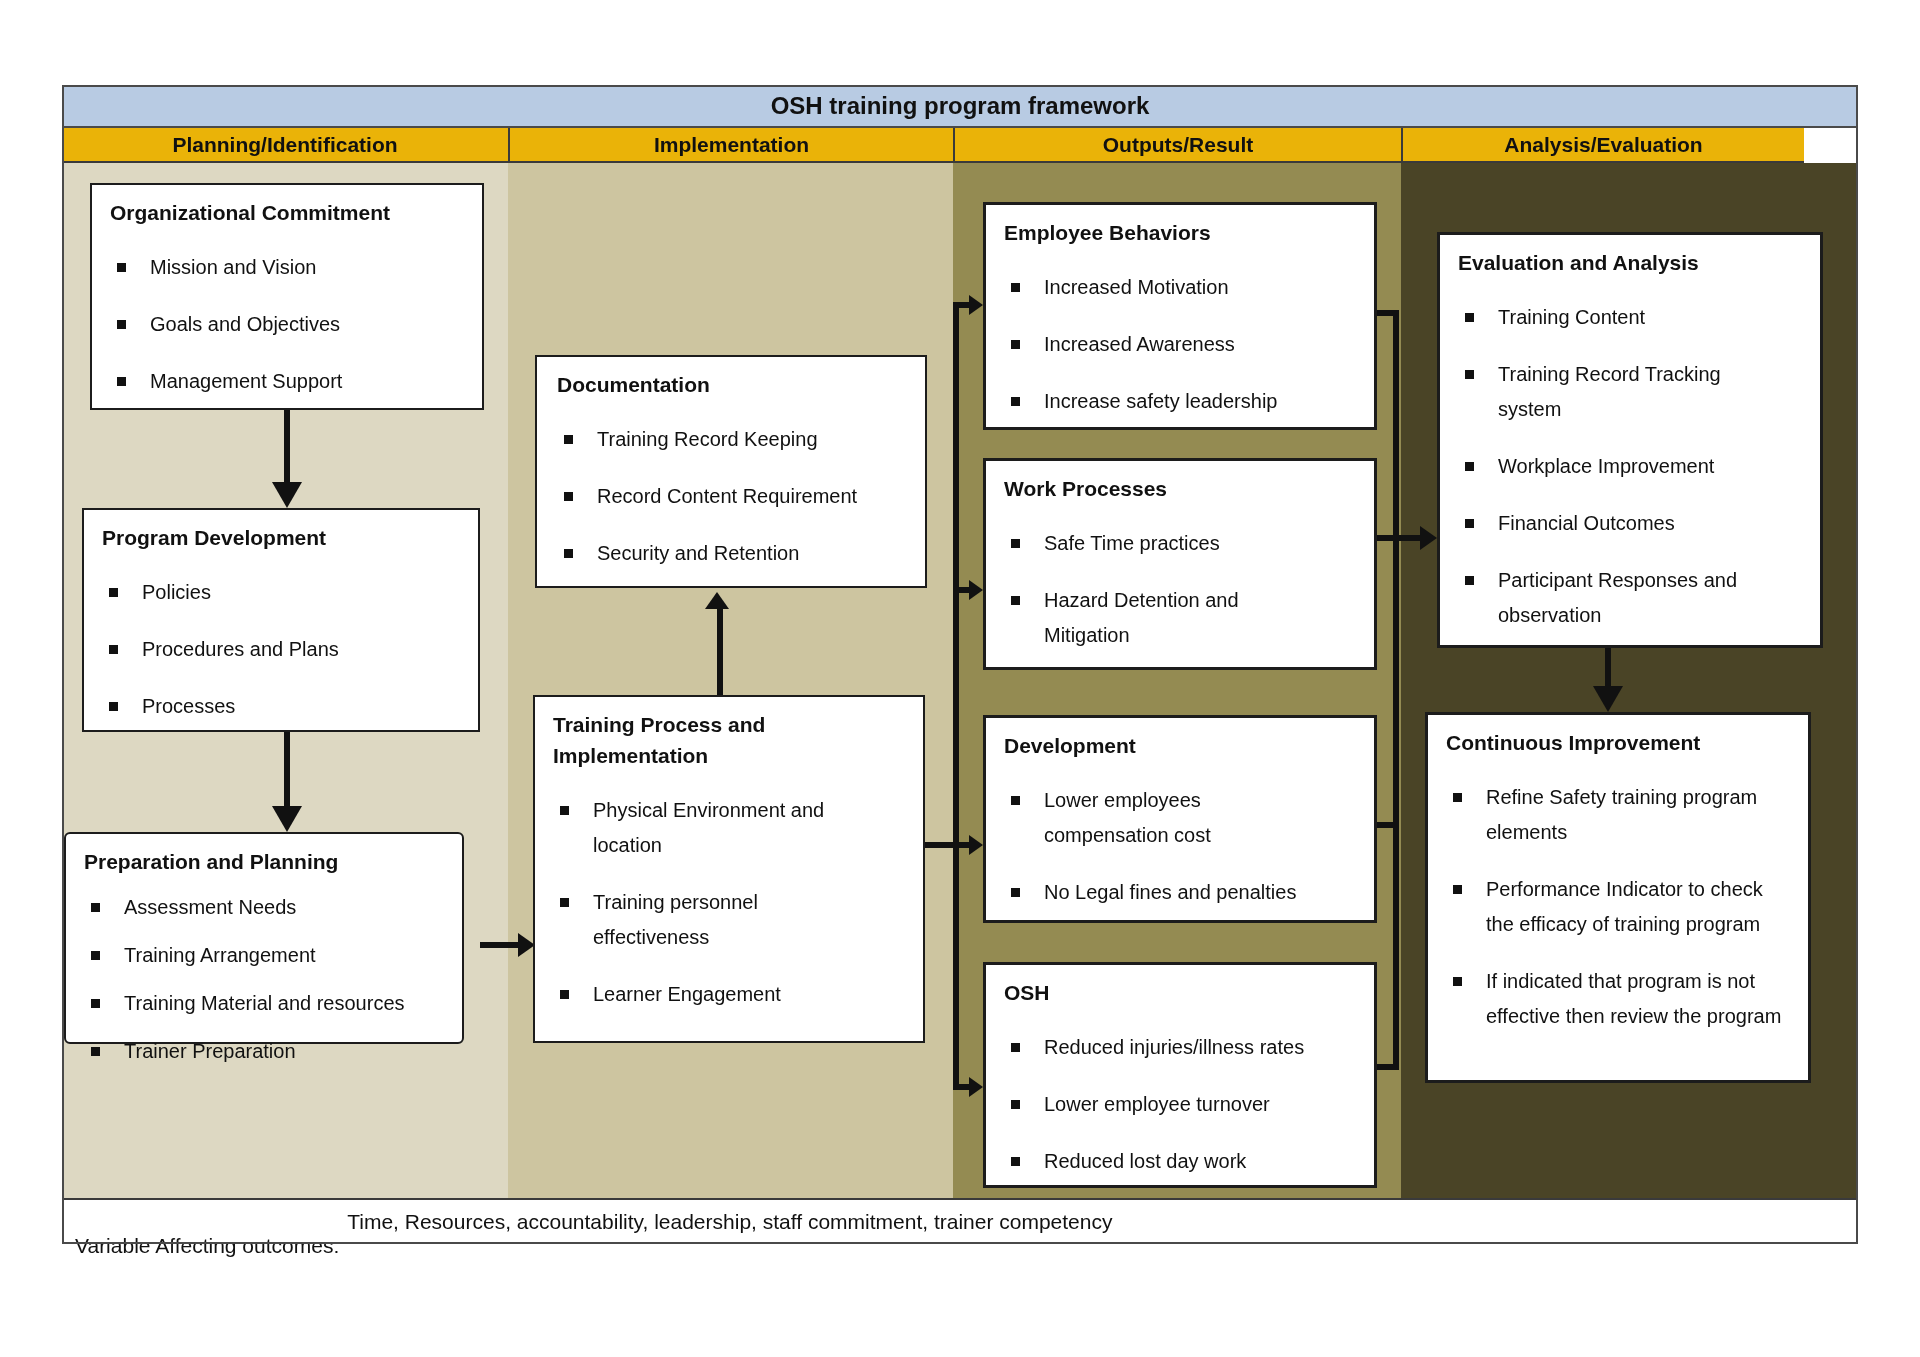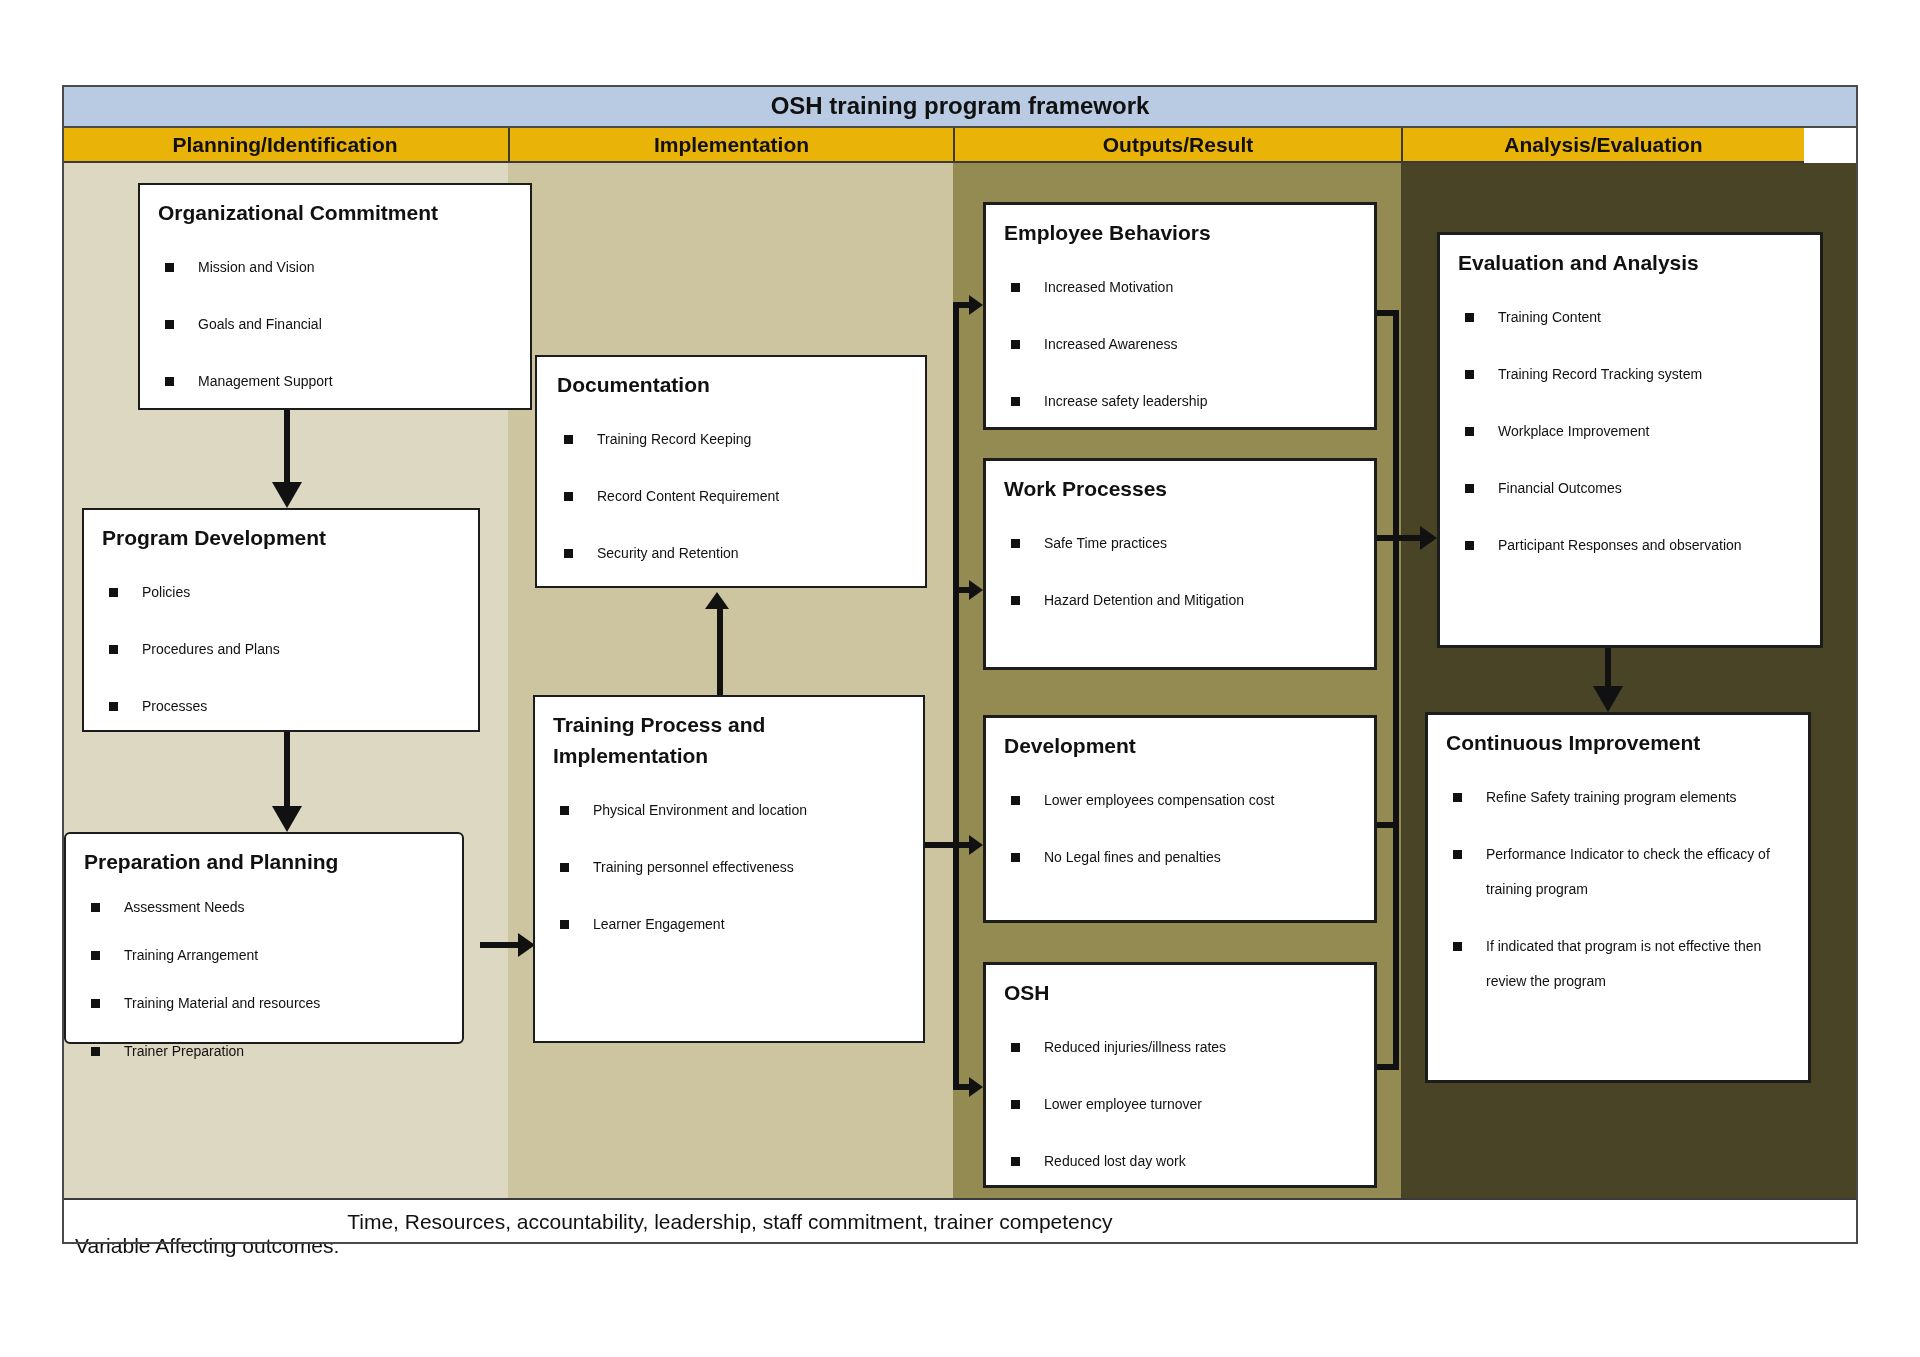--- a/index.html
+++ b/index.html
@@ -25,21 +25,21 @@
   #h2{left:508px;width:445px;border-left:2px solid #3a3a3a;}
   #h3{left:953px;width:448px;border-left:2px solid #3a3a3a;}
   #h4{left:1401px;width:403px;border-left:2px solid #3a3a3a;}
 
   
   .node{position:absolute;background:#ffffff;border:2px solid #1c1c1c;box-sizing:border-box;
         padding:12px 10px 8px 18px;z-index:3;}
   .node.thick{border-width:3px;}
   .node h3{margin:0;font-size:21px;font-weight:bold;line-height:31px;}
   .node ul{list-style:none;margin:0;padding:0;}
-  .node li{position:relative;padding-left:40px;line-height:35px;margin-top:22px;font-size:14px;}
+  .node li{position:relative;padding-left:40px;line-height:35px;margin-top:22px;font-size:20px;}
   .node.tight li{margin-top:13px;}
   .node li::before{content:"";position:absolute;left:7px;top:13px;width:9px;height:9px;background:#111;}
   .bt{display:block;}
   .box-tp h3{max-width:250px;}
   .box-tp .bt{max-width:265px;}
   .box-wp .bt{max-width:222px;}
   .box-fin .bt{max-width:280px;}
   .box-eval .bt{max-width:262px;}
   .box-ci .bt{max-width:306px;}
 
@@ -71,28 +71,28 @@
   <div id="bg3" class="colbg"></div>
   <div id="bg4" class="colbg"></div>
 
   <div class="titlebar">OSH training program framework</div>
 
   <div id="h1" class="hcell">Planning/Identification</div>
   <div id="h2" class="hcell">Implementation</div>
   <div id="h3" class="hcell">Outputs/Result</div>
   <div id="h4" class="hcell">Analysis/Evaluation</div>
 
-  <div class="node" style="left:90px;top:183px;width:394px;height:227px;margin-left:48px;">
+  <div class="node" style="left:90px;top:183px;width:394px;height:227px;">
     <h3>Organizational Commitment</h3>
     <ul>
       <li>
           <span class="bt">Mission and Vision</span>
         </li>
       <li>
-          <span class="bt">Goals and Financial</span>
+          <span class="bt">Goals and Objectives</span>
         </li>
       <li>
           <span class="bt">Management Support</span>
         </li>
     </ul>
   </div>
 
   <div class="node" style="left:82px;top:508px;width:398px;height:224px;">
     <h3>Program Development</h3>
     <ul>

